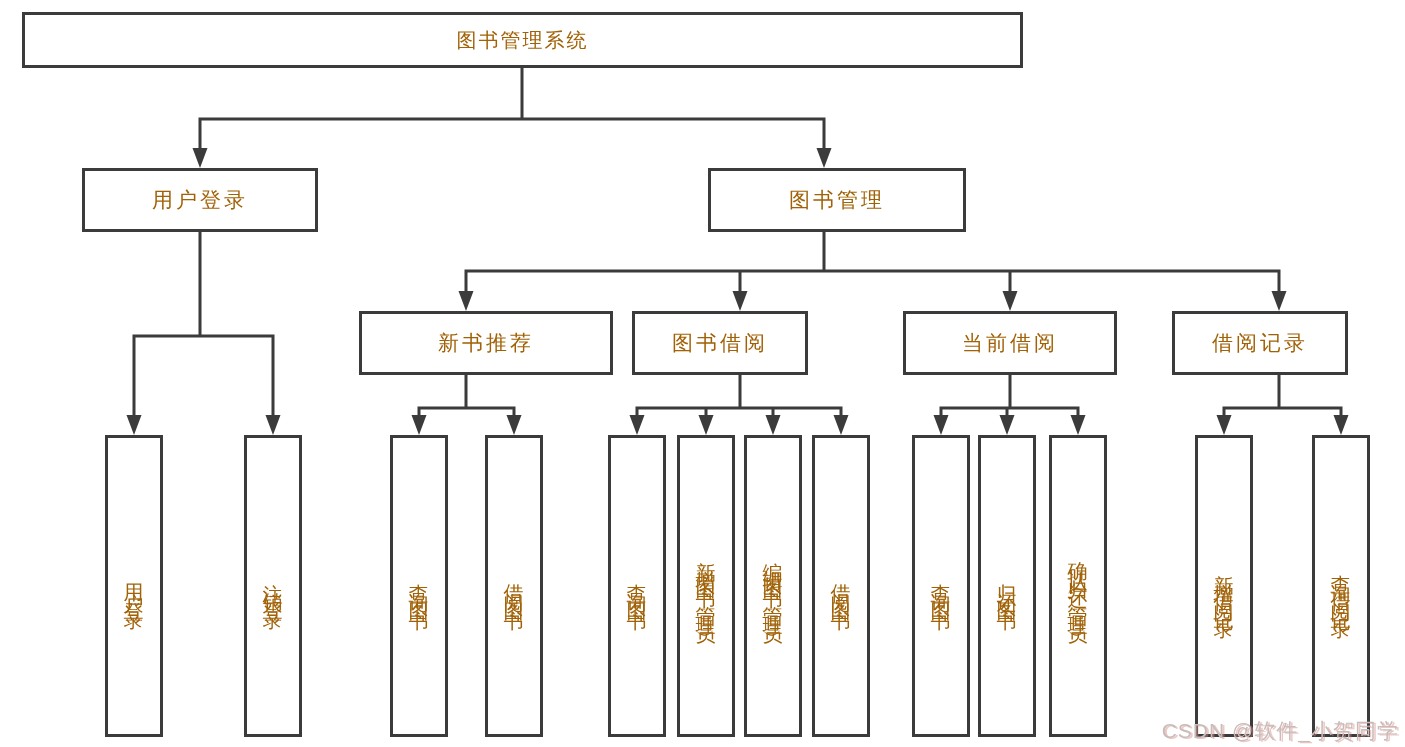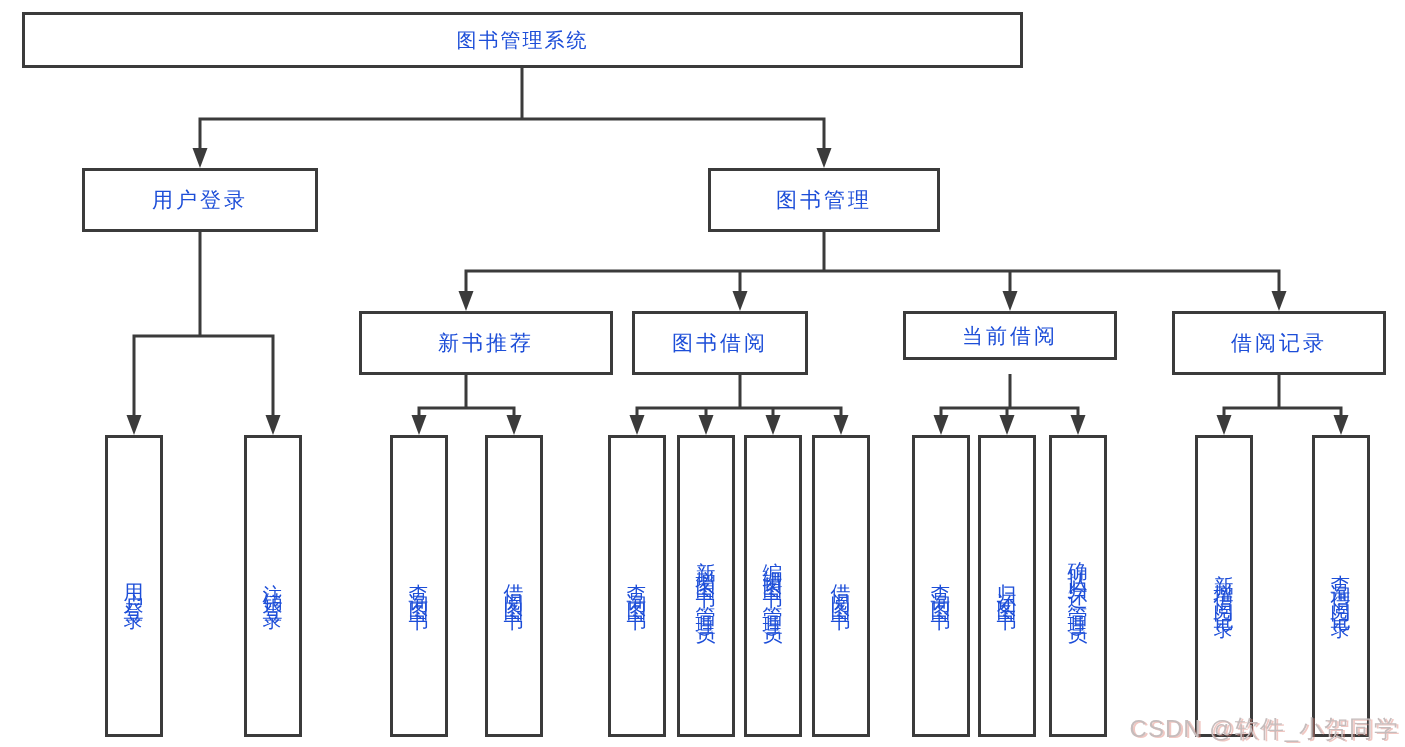--- a/index.html
+++ b/index.html
@@ -6,31 +6,31 @@
   .canvas{
     position:relative;width:1405px;height:747px;background:#ffffff;overflow:hidden;
     font-family:"Liberation Sans",sans-serif;
   }
   .connector-layer{position:absolute;left:0;top:0;width:1405px;height:747px;}
   .connector-layer path{stroke:#3b3b3b;stroke-width:3;fill:none;}
   .connector-layer polygon{fill:#3b3b3b;stroke:none;}
   .box{
     position:absolute;box-sizing:border-box;background:#ffffff;border:3px solid #3b3b3b;
     display:flex;align-items:center;justify-content:center;
-    color:#1d4ed8;font-size:21px;letter-spacing:3px;white-space:nowrap;
+    color:#a16207;font-size:21px;letter-spacing:3px;white-space:nowrap;
   }
   .root-box{font-size:20px;letter-spacing:2px;}
   .leaf{letter-spacing:0;}
   .vtext{
     writing-mode:vertical-rl;text-orientation:mixed;
     font-size:20px;letter-spacing:9px;line-height:1;white-space:nowrap;
   }
   .watermark{
     position:absolute;right:6px;bottom:2px;
-    font-size:24px;letter-spacing:1px;color:#c6bcbc;
+    font-size:21px;letter-spacing:1px;color:#c6bcbc;
     text-shadow:2px 1px 0 rgba(222,130,120,0.45);
     font-family:"Liberation Sans",sans-serif;
   }
 </style>
 </head>
 <body>
 
 <div class="canvas">
 
   <svg class="connector-layer" viewBox="0 0 1405 747" xmlns="http://www.w3.org/2000/svg">
@@ -62,26 +62,26 @@
       <polygon points="999.5,415 1014.5,415 1007,435"></polygon>
       <polygon points="1070.5,415 1085.5,415 1078,435"></polygon>
       <polygon points="1216.5,415 1231.5,415 1224,435"></polygon>
       <polygon points="1333.5,415 1348.5,415 1341,435"></polygon>
     </g>
   </svg>
 
   <div class="box root-box" style="left:22px;top:12px;width:1001px;height:56px">图书管理系统</div>
 
   <div class="box" style="left:82px;top:168px;width:236px;height:64px">用户登录</div>
-  <div class="box" style="left:708px;top:168px;width:232px;height:64px">图书管理</div>
+  <div class="box" style="left:708px;top:168px;width:258px;height:64px">图书管理</div>
 
   <div class="box" style="left:359px;top:311px;width:254px;height:64px">新书推荐</div>
   <div class="box" style="left:632px;top:311px;width:176px;height:64px">图书借阅</div>
-  <div class="box" style="left:903px;top:311px;width:214px;height:49px">当前借阅</div>
-  <div class="box" style="left:1172px;top:311px;width:214px;height:64px">借阅记录</div>
+  <div class="box" style="left:903px;top:311px;width:214px;height:64px">当前借阅</div>
+  <div class="box" style="left:1172px;top:311px;width:176px;height:64px">借阅记录</div>
 
   <div class="box leaf" style="left:105px;top:435px;width:58px;height:302px">
     <span class="vtext">用户登录</span>
   </div>
   <div class="box leaf" style="left:244px;top:435px;width:58px;height:302px">
     <span class="vtext">注销登录</span>
   </div>
 
   <div class="box leaf" style="left:390px;top:435px;width:58px;height:302px">
     <span class="vtext">查询图书</span>

